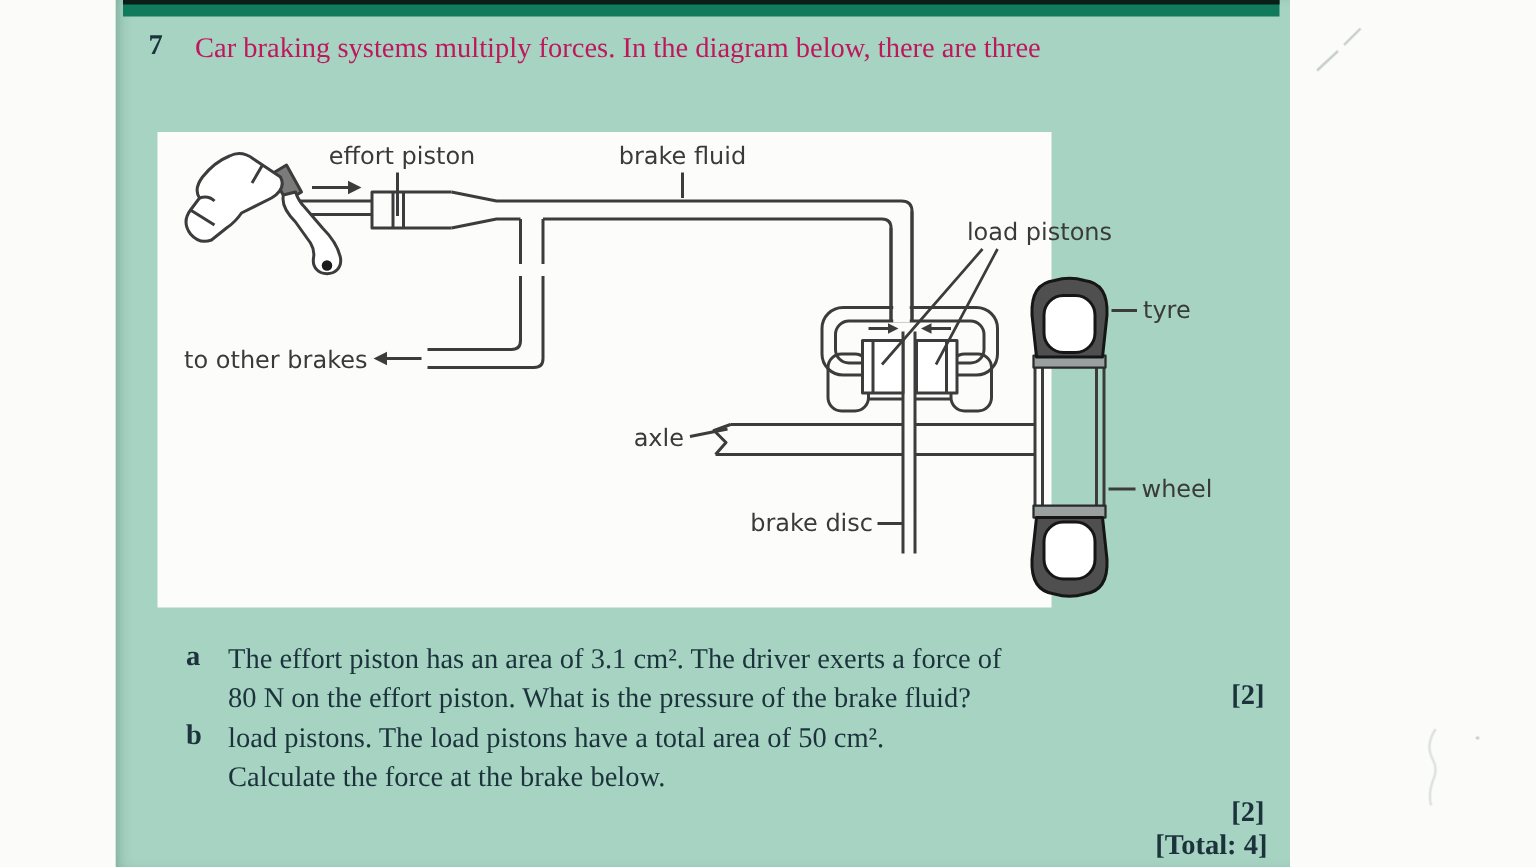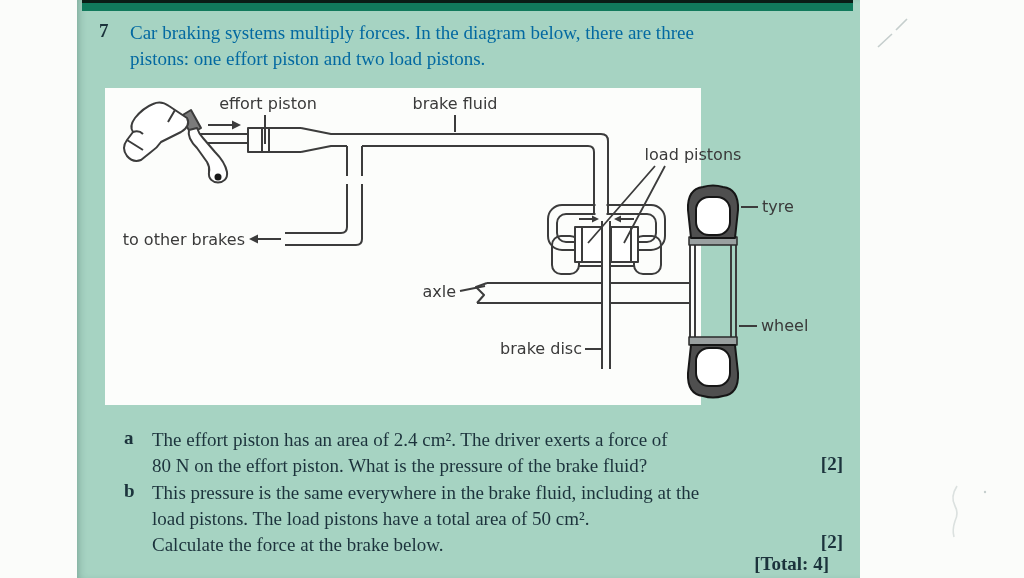--- a/index.html
+++ b/index.html
@@ -3,43 +3,42 @@
 <meta charset="utf-8">
 <style>
   html,body{margin:0;padding:0;}
   body{width:1024px;height:578px;background:#fbfcfa;font-family:"Liberation Serif",serif;overflow:hidden;}
   .screen{position:relative;width:1024px;height:578px;background:#fbfcfa;}
   .page{position:absolute;left:77px;top:0;width:783px;height:578px;background:#a6d3c2;
         box-shadow:inset 6px 0 10px -6px rgba(40,80,70,.45);}
   .top-bar{position:absolute;left:5px;top:0;width:771px;height:11px;background:#117a5c;
            border-top:3px solid #0a1d16;box-sizing:border-box;}
   .q-number{position:absolute;left:22px;top:20px;font-size:19px;font-weight:bold;color:#1c333c;}
-  .q-text{position:absolute;left:53px;top:20px;width:680px;font-size:19px;line-height:26px;color:#0369a1;}
+  .q-text{position:absolute;left:53px;top:20px;width:680px;font-size:19px;line-height:26px;color:#be185d;}
   .diagram-box{position:absolute;left:28px;top:88px;width:596px;height:317px;background:#fcfdfb;}
   .diagram-box svg{display:block;}
   .part-marker{position:absolute;font-size:19px;font-weight:bold;color:#1c333c;}
   .part-text{position:absolute;left:75px;width:650px;font-size:19px;line-height:26px;color:#1c333c;}
   .marks{position:absolute;right:17px;font-size:19px;font-weight:bold;color:#1c333c;}
-  .total{position:absolute;right:31px;top:553px;font-size:19px;font-weight:bold;color:#1c333c;}
+  .total{position:absolute;right:15px;top:553px;font-size:19px;font-weight:bold;color:#1c333c;}
   .margin-marks{position:absolute;left:0;top:0;pointer-events:none;}
   svg text{font-family:"DejaVu Sans",sans-serif;font-size:16px;fill:#3a3a3a;}
 </style>
 </head>
 <body>
 
 <div class="screen">
 
   <div class="page">
 
     <div class="top-bar"></div>
 
     <div class="q-number">7</div>
     <div class="q-text">
       <div>Car braking systems multiply forces. In the diagram below, there are three</div>
-      <div>pistons: one effort piston and two load pistons.</div>
     </div>
 
     <div class="diagram-box">
       <svg width="730" height="317" viewBox="0 0 730 317">
         <g stroke="#3c3c3c" stroke-width="2" fill="none" stroke-linejoin="round">
 
           <path d="M196,40 L226,46 L496,46 Q503,46 503,53 L503,126"></path>
           <path d="M196,64 L226,58 L242,58 M257,58 L483,58 Q489,58 489,64 L489,126"></path>
 
           <path d="M242,58 L242,88 M242,96 L242,139 Q242,145 236,145 L180,145"></path>
@@ -107,28 +106,27 @@
         <text x="657" y="124">tyre</text>
         <text x="140" y="157" text-anchor="end">to other brakes</text>
         <text x="351" y="209" text-anchor="end">axle</text>
         <text x="477" y="266" text-anchor="end">brake disc</text>
         <text x="656" y="243">wheel</text>
       </svg>
     </div>
 
     <div class="part-marker" style="left:47px;top:427px;">a</div>
     <div class="part-text" style="top:427px;">
-      <div>The effort piston has an area of 2.4 cm². The driver exerts a force of</div>
+      <div>The effort piston has an area of 3.1 cm². The driver exerts a force of</div>
       <div>80 N on the effort piston. What is the pressure of the brake fluid?</div>
     </div>
     <div class="marks" style="top:453px;">[2]</div>
 
     <div class="part-marker" style="left:47px;top:480px;">b</div>
     <div class="part-text" style="top:480px;">
-      <div>This pressure is the same everywhere in the brake fluid, including at the</div>
       <div>load pistons. The load pistons have a total area of 50 cm².</div>
       <div>Calculate the force at the brake below.</div>
     </div>
     <div class="marks" style="top:531px;">[2]</div>
 
     <div class="total">[Total: 4]</div>
   </div>
 
   <svg class="margin-marks" width="1024" height="578">
     <g stroke="#8fa0a0" fill="none" stroke-width="1.6" opacity="0.5">

